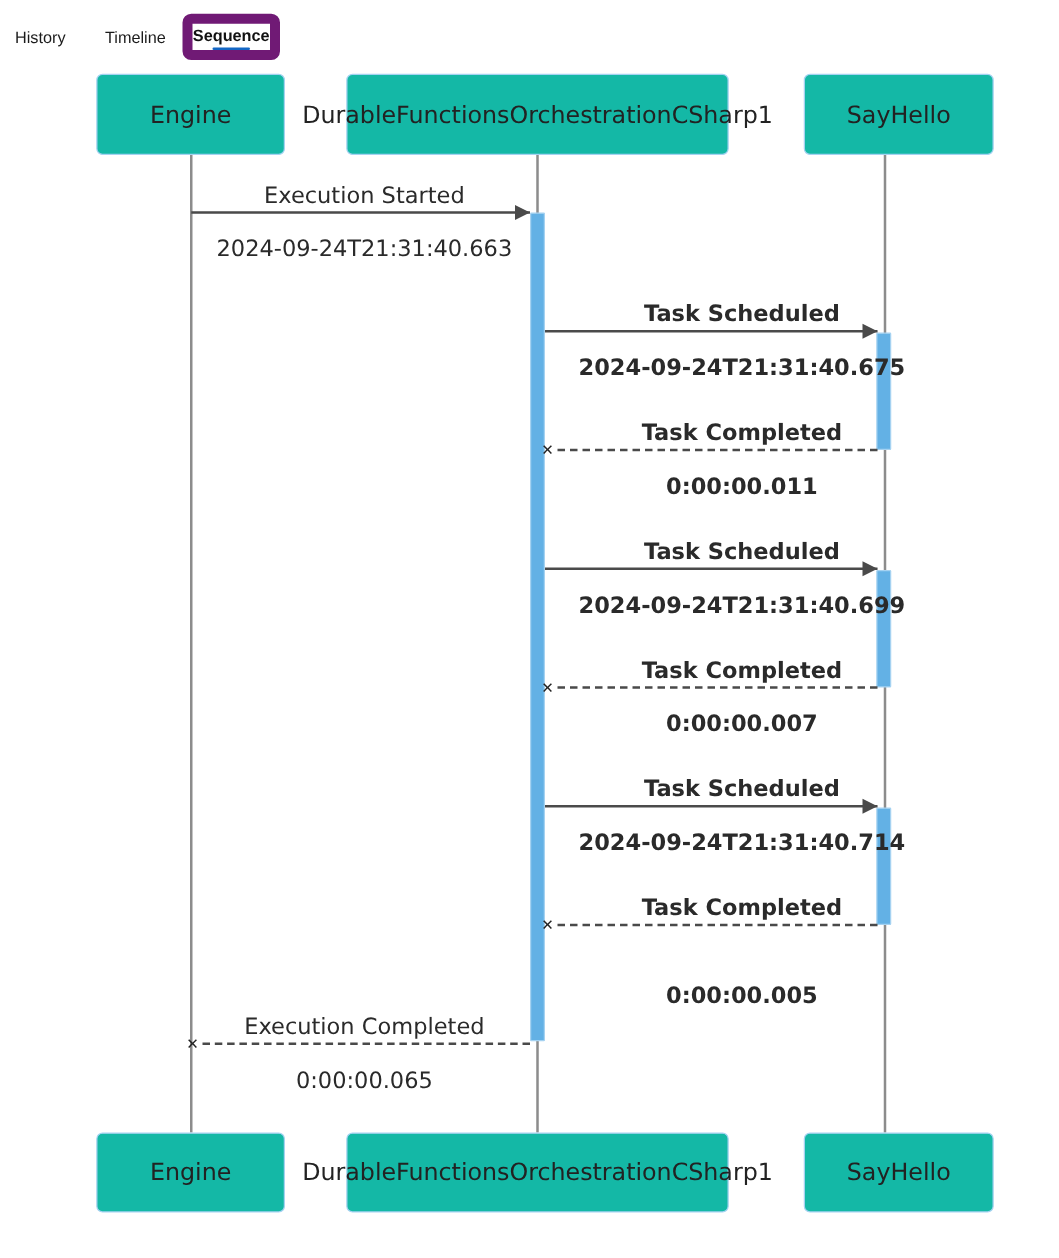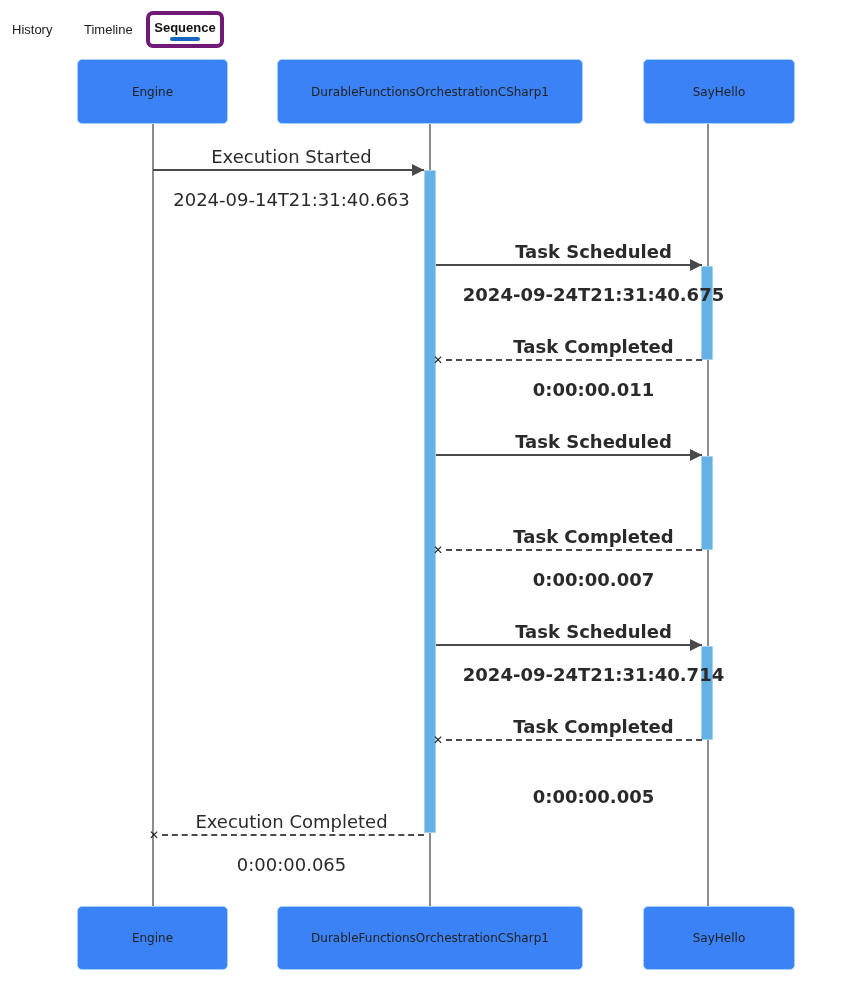--- a/index.html
+++ b/index.html
@@ -11,42 +11,42 @@
 
   
   .tab {
     position:absolute; top:22px; font-family:"Liberation Sans", sans-serif;
     font-size:13px; color:#1b1b1b; cursor:pointer; white-space:nowrap;
   }
   #tab-history  { left:12px; }
   #tab-timeline { left:84px; }
   #tab-sequence-box {
     position:absolute; left:146px; top:11px; width:78px; height:37px;
-    border:4px solid #701a75; border-radius:7px; background:#ffffff;
+    border:8px solid #701a75; border-radius:7px; background:#ffffff;
     display:flex; flex-direction:column; align-items:center; justify-content:center;
     cursor:pointer;
   }
   #tab-sequence-box .tab-label {
     font-family:"Liberation Sans", sans-serif; font-size:13px; font-weight:bold;
     color:#111111; margin-top:2px;
   }
   .tab-indicator {
     width:30px; height:4px; border-radius:2px; background:#1467c5; margin-top:2px;
   }
 
   
   .lifeline { position:absolute; width:2px; background:#8c8c8c; top:124px; height:782px; }
   #lifeline-engine { left:152px; }
   #lifeline-orchestration { left:429px; }
   #lifeline-activity { left:707px; }
 
   .participant-box {
-    position:absolute; height:65px; background:#3b82f6; border:1px solid #a5d2f1;
+    position:absolute; height:65px; background:#14b8a6; border:1px solid #a5d2f1;
     border-radius:5px; display:flex; align-items:center; justify-content:center;
-    color:#222222; font-size:12px; text-align:center;
+    color:#222222; font-size:19px; text-align:center;
   }
   .row-top    { top:59px; }
   .row-bottom { top:906px; height:64px; }
   .p-engine { left:77px;  width:151px; }
   .p-orch   { left:277px; width:306px; }
   .p-act    { left:643px; width:152px; }
 
   .activation {
     position:absolute; width:12px; background:#63b1e5; border:1px solid #a5d2f1;
     border-radius:1px;
@@ -107,35 +107,36 @@
   <div id="act-say-2" class="activation"></div>
   <div id="act-say-3" class="activation"></div>
 
   <div class="participant-box row-top p-engine">Engine</div>
   <div class="participant-box row-top p-orch">DurableFunctionsOrchestrationCSharp1</div>
   <div class="participant-box row-top p-act">SayHello</div>
 
   <div class="msg-label span-left lbl-0">Execution Started</div>
   <div class="msg-line-solid ln-0" style="left:153px; width:271px;"></div>
   <div class="arrowhead" style="left:412px; top:164px;"></div>
-  <div class="msg-sub span-left sub-0">2024-09-14T21:31:40.663</div>
+  <div class="msg-sub span-left sub-0">2024-09-24T21:31:40.663</div>
 
   <div class="msg-label span-right lbl-1">Task Scheduled</div>
   <div class="msg-line-solid ln-1" style="left:436px; width:266px;"></div>
   <div class="arrowhead" style="left:690px; top:259px;"></div>
   <div class="msg-sub span-right sub-1">2024-09-24T21:31:40.675</div>
 
   <div class="msg-label span-right lbl-2">Task Completed</div>
   <div class="msg-line-dashed ln-2" style="left:446px; width:256px;"></div>
   <div class="cross" style="left:431px; top:353px;">✕</div>
   <div class="msg-sub span-right sub-2">0:00:00.011</div>
 
   <div class="msg-label span-right lbl-3">Task Scheduled</div>
   <div class="msg-line-solid ln-3" style="left:436px; width:266px;"></div>
   <div class="arrowhead" style="left:690px; top:449px;"></div>
+  <div class="msg-sub span-right sub-3">2024-09-24T21:31:40.699</div>
 
   <div class="msg-label span-right lbl-4">Task Completed</div>
   <div class="msg-line-dashed ln-4" style="left:446px; width:256px;"></div>
   <div class="cross" style="left:431px; top:543px;">✕</div>
   <div class="msg-sub span-right sub-4">0:00:00.007</div>
 
   <div class="msg-label span-right lbl-5">Task Scheduled</div>
   <div class="msg-line-solid ln-5" style="left:436px; width:266px;"></div>
   <div class="arrowhead" style="left:690px; top:639px;"></div>
   <div class="msg-sub span-right sub-5">2024-09-24T21:31:40.714</div>

